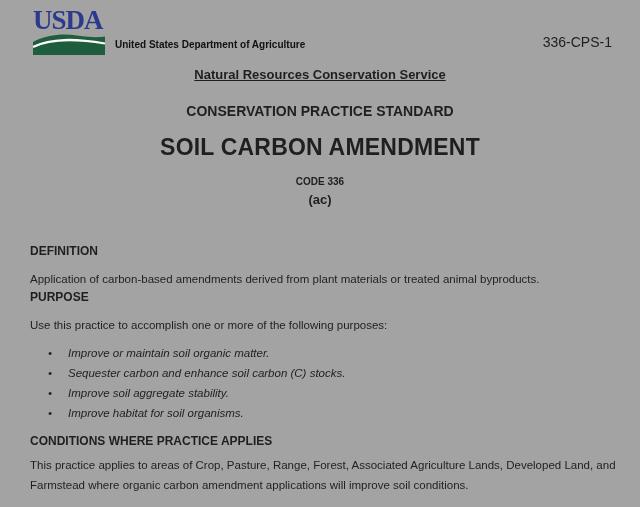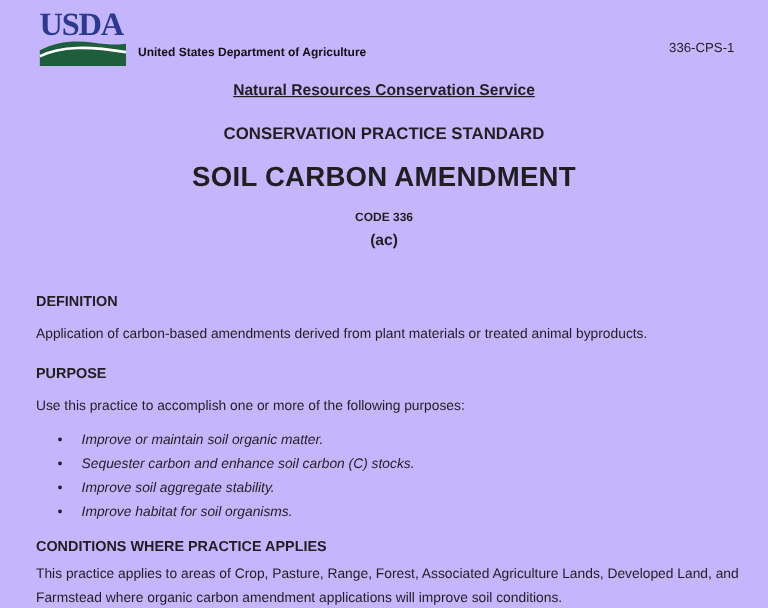--- a/index.html
+++ b/index.html
@@ -1,21 +1,21 @@
 <!DOCTYPE html>
 <html><head>
 <meta charset="utf-8">
 <style>
   * { margin: 0; padding: 0; box-sizing: border-box; }
   html, body { background: #e8e8e8; }
   .page {
     position: relative;
     width: 640px;
     height: 507px;
-    background: #c4b5fd;
+    background: #a3a3a3;
     overflow: hidden;
     font-family: "Liberation Sans", sans-serif;
     color: #1f1f1f;
   }
 
   
   .usda-wordmark {
     position: absolute;
     left: 33px;
     top: 7px;
@@ -38,21 +38,21 @@
     left: 115px;
     top: 39px;
     font-size: 10px;
     font-weight: bold;
     color: #111111;
   }
   .doc-number {
     position: absolute;
     right: 28px;
     top: 34px;
-    font-size: 11px;
+    font-size: 14px;
     color: #1f1f1f;
   }
 
   
   .center-line { position: absolute; left: 0; right: 0; text-align: center; font-weight: bold; }
   .agency-line   { top: 67px;  font-size: 13px; text-decoration: underline; }
   .standard-line { top: 103px; font-size: 14px; }
   .title-line    { top: 134px; font-size: 23px; letter-spacing: 0.2px; }
   .code-line     { top: 176px; font-size: 10px; }
   .unit-line     { top: 192px; font-size: 13px; }
@@ -67,21 +67,21 @@
   .sec-heading {
     font-size: 12px;
     font-weight: bold;
     line-height: 16px;
   }
   .body-text {
     font-size: 11.5px;
     line-height: 20px;
   }
   .def-body      { margin-top: 10px; }
-  .purpose-head  { margin-top: 14px; }
+  .purpose-head  { }
   .purpose-intro { margin-top: 10px; }
   .bullet-list   { list-style: none; margin-top: 8px; }
   .bullet-list li {
     position: relative;
     padding-left: 38px;
     font-size: 11.5px;
     line-height: 20px;
     font-style: italic;
   }
   .bullet-list li::before {

